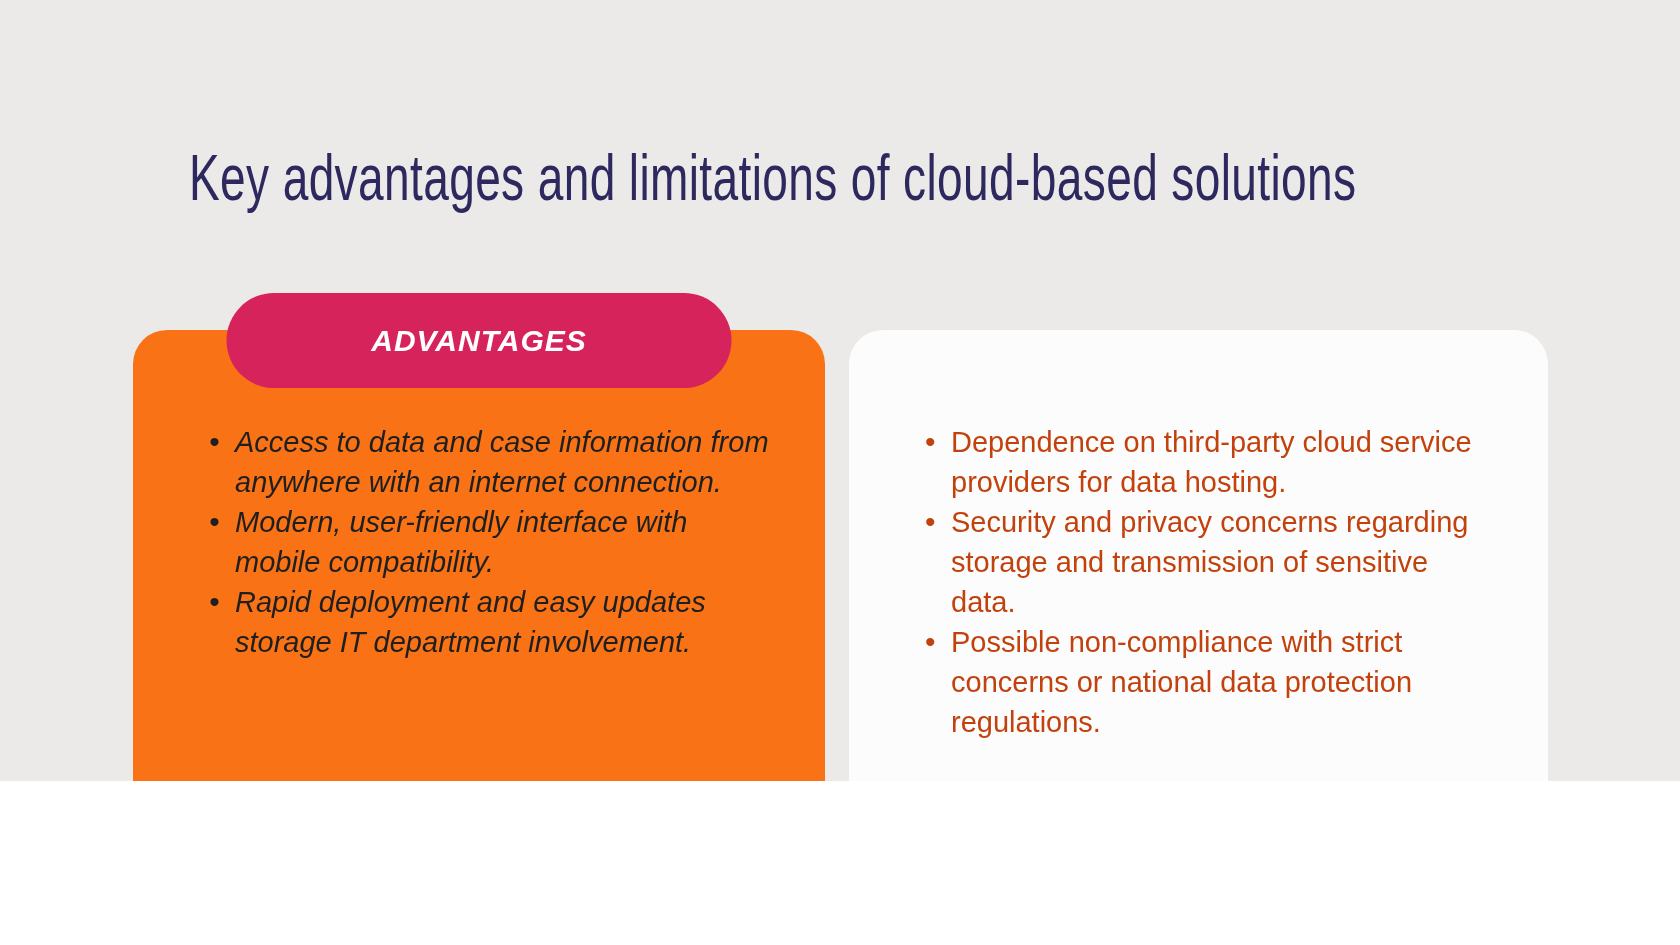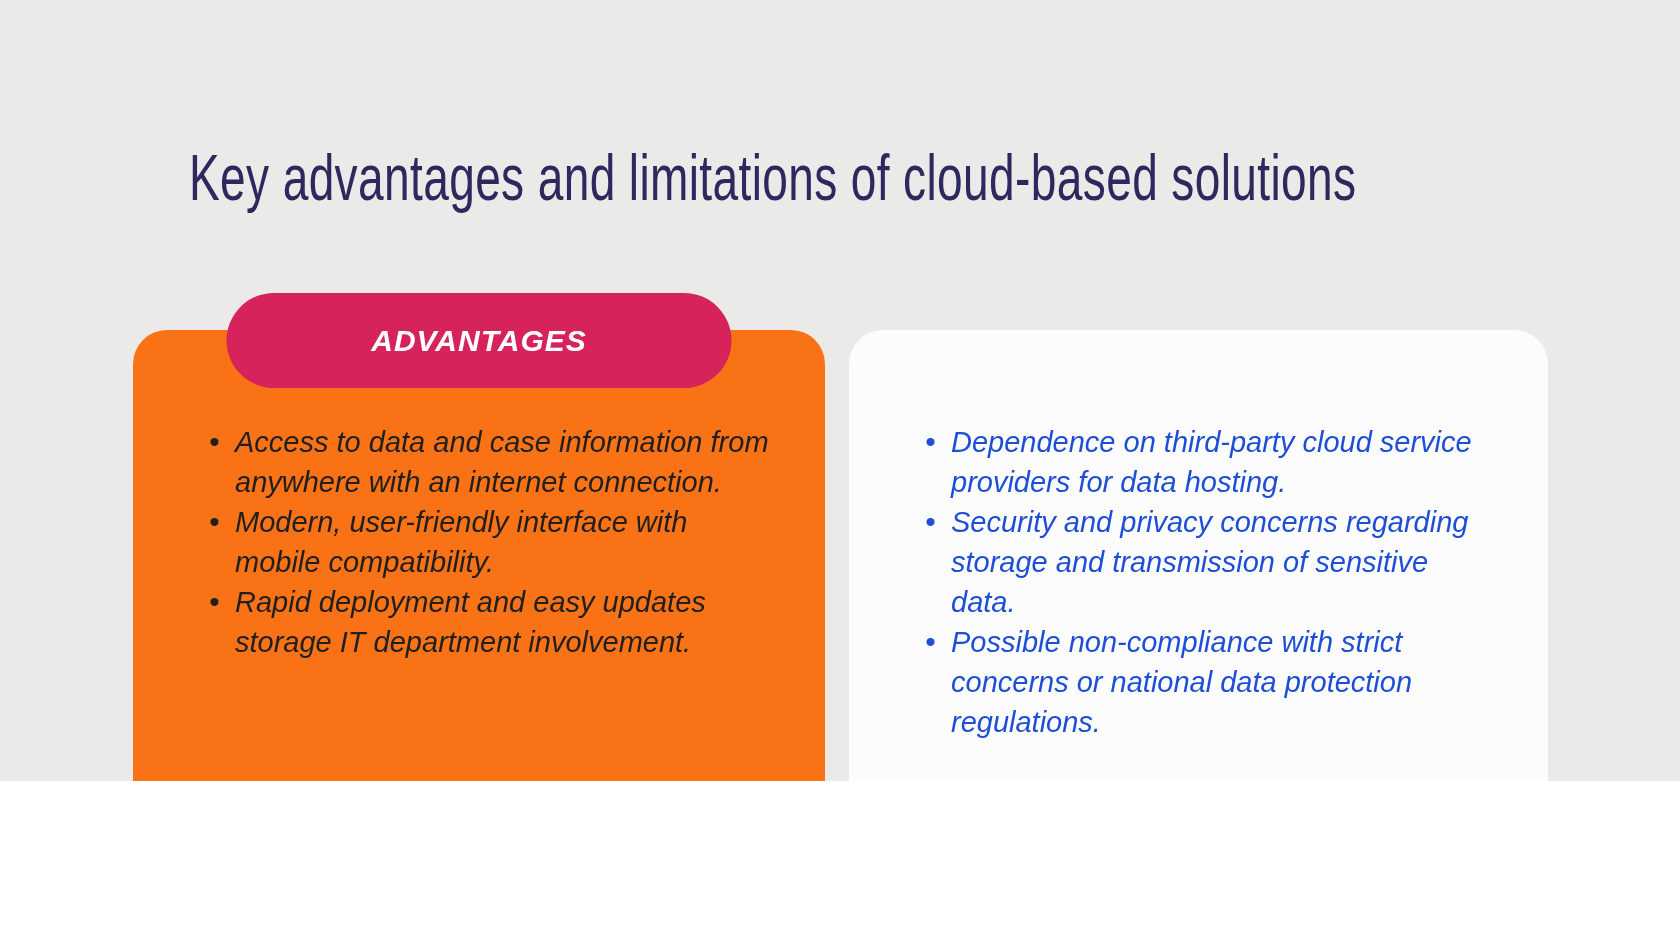--- a/index.html
+++ b/index.html
@@ -99,21 +99,21 @@
       <span>ADVANTAGES</span>
     </div>
     <ul class="bullets" style="color: rgb(31, 31, 31);">
       <li>Access to data and case information from anywhere with an internet connection.</li>
       <li>Modern, user-friendly interface with mobile compatibility.</li>
       <li>Rapid deployment and easy updates storage IT department involvement.</li>
     </ul>
   </section>
 
   <section class="card card-right" style="background: rgb(252, 252, 252);">
-    <ul class="bullets" style="color: #1d4ed8; font-style: italic;">
+    <ul class="bullets" style="color: #c2410c;">
       <li>Dependence on third-party cloud service providers for data hosting.</li>
       <li>Security and privacy concerns regarding storage and transmission of sensitive data.</li>
       <li>Possible non-compliance with strict concerns or national data protection regulations.</li>
     </ul>
   </section>
 
   <div class="logo">
     <svg viewBox="0 0 70 56" xmlns="http://www.w3.org/2000/svg">
       <g style="fill: rgb(214, 62, 110);">
         <circle cx="33" cy="8" r="7"></circle>

